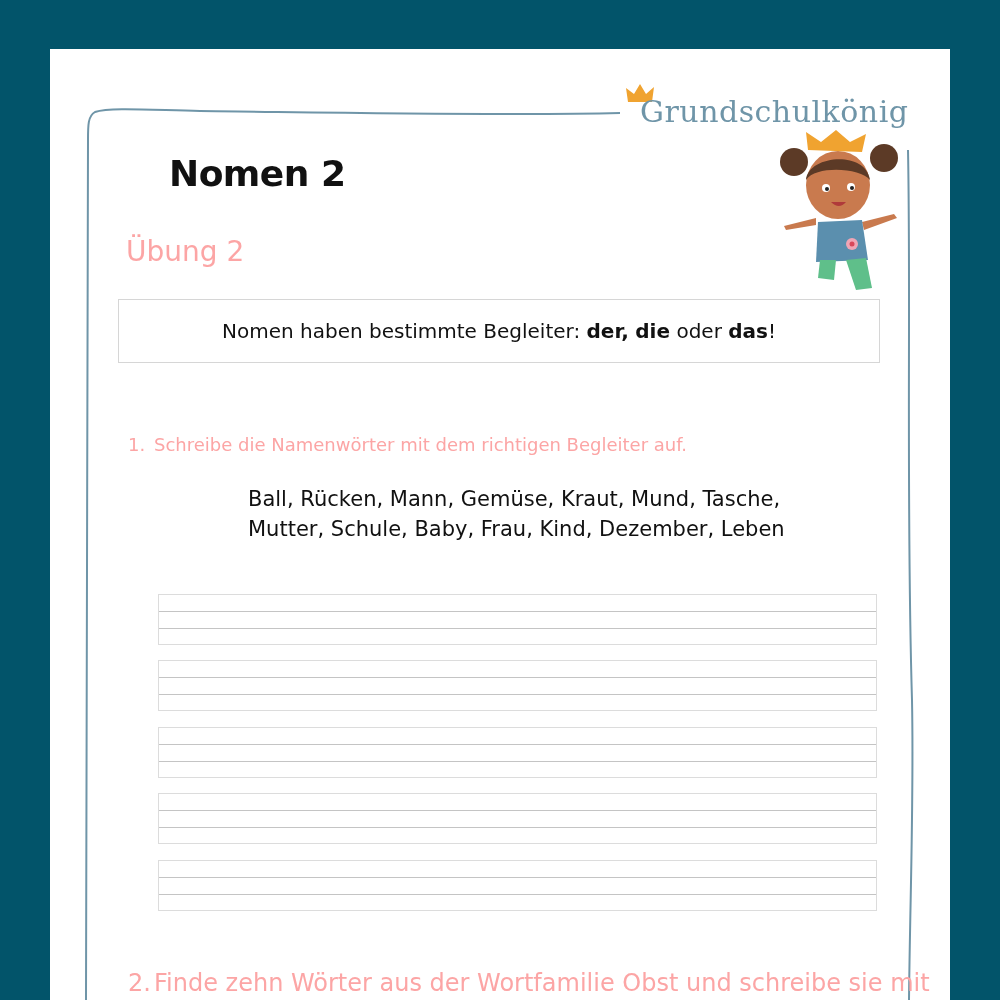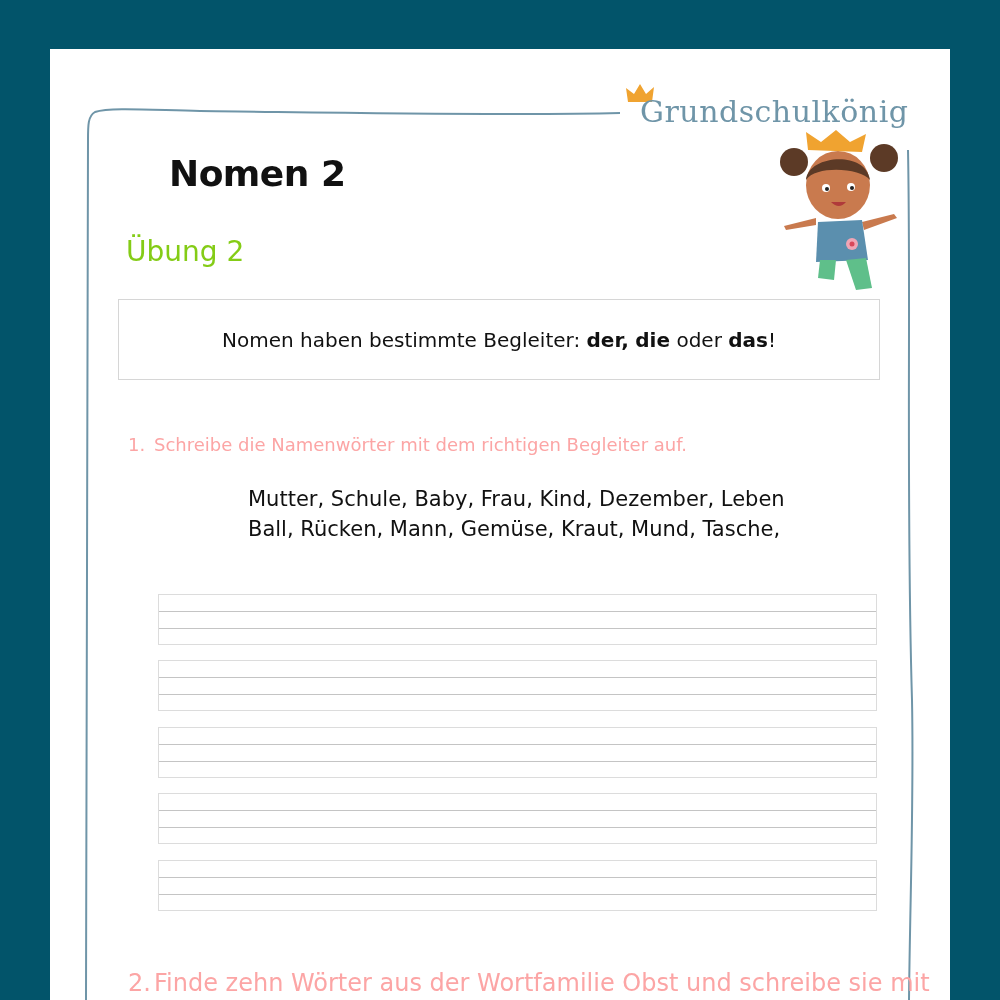--- a/index.html
+++ b/index.html
@@ -3,22 +3,22 @@
 <meta charset="utf-8">
 <style>
   html, body { margin:0; padding:0; }
   body { width:1000px; height:1000px; background:#02546a; position:relative; overflow:hidden; font-family:"DejaVu Sans", sans-serif; }
   .page { position:absolute; left:50px; top:49px; width:900px; height:951px; background:#ffffff; }
   .frame { position:absolute; left:0; top:0; width:1000px; height:1000px; pointer-events:none; }
   .logo { position:absolute; left:640px; top:94px; font-family:"DejaVu Serif", serif; font-size:30px; color:#6f95a8; letter-spacing:0.5px; }
   .crown-small { position:absolute; left:626px; top:84px; }
   .girl { position:absolute; left:776px; top:130px; }
   .title { position:absolute; left:126px; top:153px; font-size:36px; font-weight:bold; color:#111; font-family:"DejaVu Sans", sans-serif; letter-spacing:-0.5px;margin-left:43px; }
-  .subtitle { position:absolute; left:126px; top:235px; font-size:28px; color:#84cc16; }
-  .infobox { position:absolute; left:118px; top:299px; width:762px; height:81px; border:1.5px solid #d6d6d6; box-sizing:border-box; display:flex; align-items:center; justify-content:center; font-size:20px; color:#111; }
+  .subtitle { position:absolute; left:126px; top:235px; font-size:28px; color:#fca5a5; }
+  .infobox { position:absolute; left:118px; top:299px; width:762px; height:64px; border:1.5px solid #d6d6d6; box-sizing:border-box; display:flex; align-items:center; justify-content:center; font-size:20px; color:#111; }
   .infobox b { font-weight:bold; }
   .task { position:absolute; left:128px; font-size:18px; color:#fca5a5; }
   .task .num { display:inline-block; width:26px; }
   .words { position:absolute; left:248px; top:484px; font-size:21px; line-height:30px; color:#111; }
   .lines { position:absolute; left:158px; width:719px; height:51px; border:1.5px solid #dcdcdc; box-sizing:border-box; }
   .lines .l { position:absolute; left:0; right:0; height:0; border-top:1.5px solid #c4c4c4; }
 </style>
 </head>
 <body>
 
@@ -67,22 +67,22 @@
   <span>
     <span>Nomen haben bestimmte Begleiter: </span><b>der,</b>&nbsp;<b>die</b><span> oder </span><b>das</b><span>!</span>
   </span>
 </div>
 
 <div class="task" style="top:434px;">
   <span class="num">1.</span><span>Schreibe die Namenwörter mit dem richtigen Begleiter auf.</span>
 </div>
 
 <div class="words">
+  <div>Ball, Rücken, Mann, Gemüse, Kraut, Mund, Tasche,</div>
   <div>Mutter, Schule, Baby, Frau, Kind, Dezember, Leben</div>
-  <div>Ball, Rücken, Mann, Gemüse, Kraut, Mund, Tasche,</div>
 </div>
 
 <div class="lines" style="top:594px;">
     <div class="l" style="top:16px"></div>
     <div class="l" style="top:33px"></div>
   </div>
 <div class="lines" style="top:660px;">
     <div class="l" style="top:16px"></div>
     <div class="l" style="top:33px"></div>
   </div>

